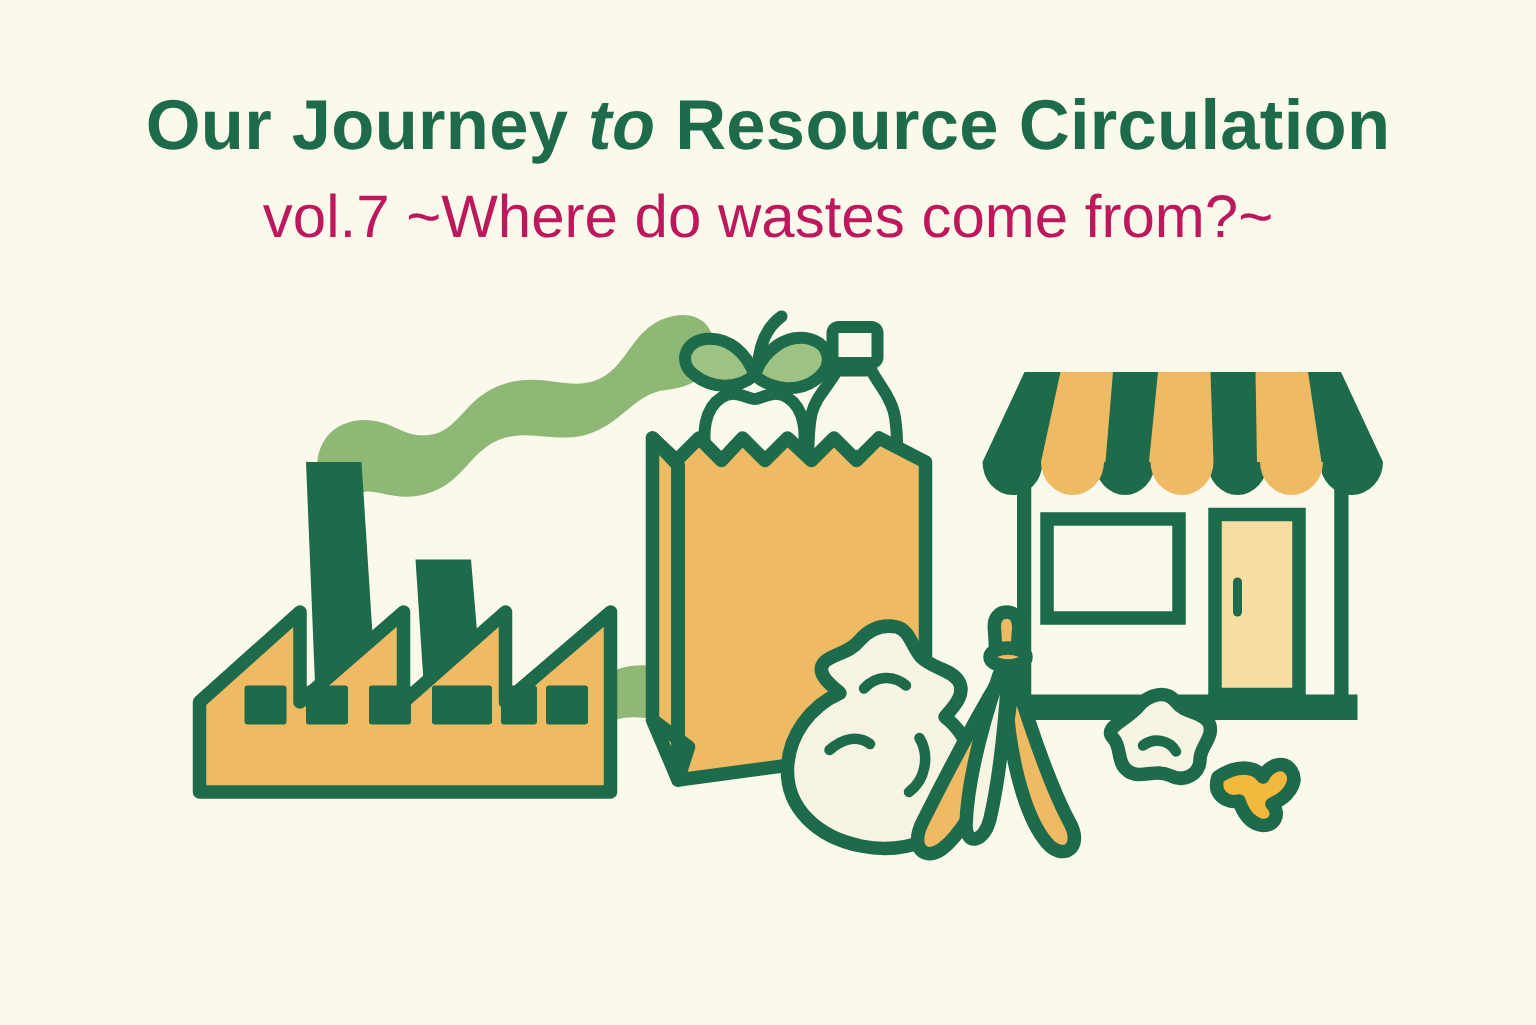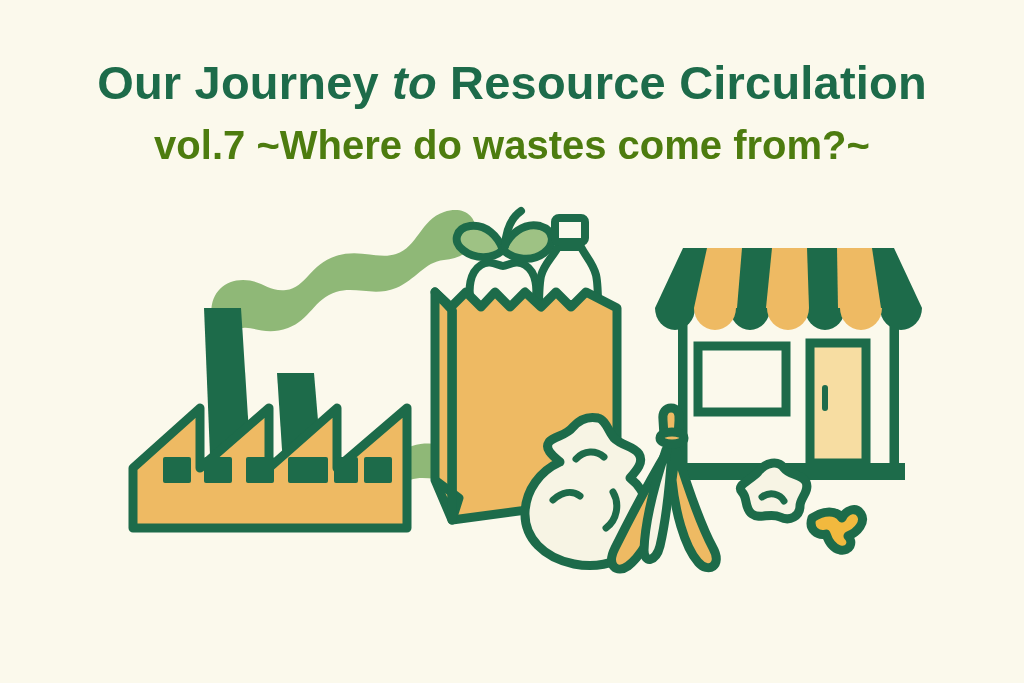--- a/index.html
+++ b/index.html
@@ -29,24 +29,24 @@
     font-size: 47px;
     font-weight: bold;
     letter-spacing: 0.2px;
     line-height: 1.08;
     white-space: nowrap;
   }
   #main-title .ital {
     font-style: italic;
   }
   #sub-title {
-    color: #4d7c0f;
+    color: #be185d;
     font-family: "Liberation Sans", sans-serif;
     font-size: 40px;
-    font-weight: bold;
+    font-weight: normal;
     line-height: 1.15;
     margin-top: 13px;
     white-space: nowrap;
   }
   #scene {
     position: absolute;
     left: 0;
     top: 180px;
     width: 1024px;
     height: 430px;

